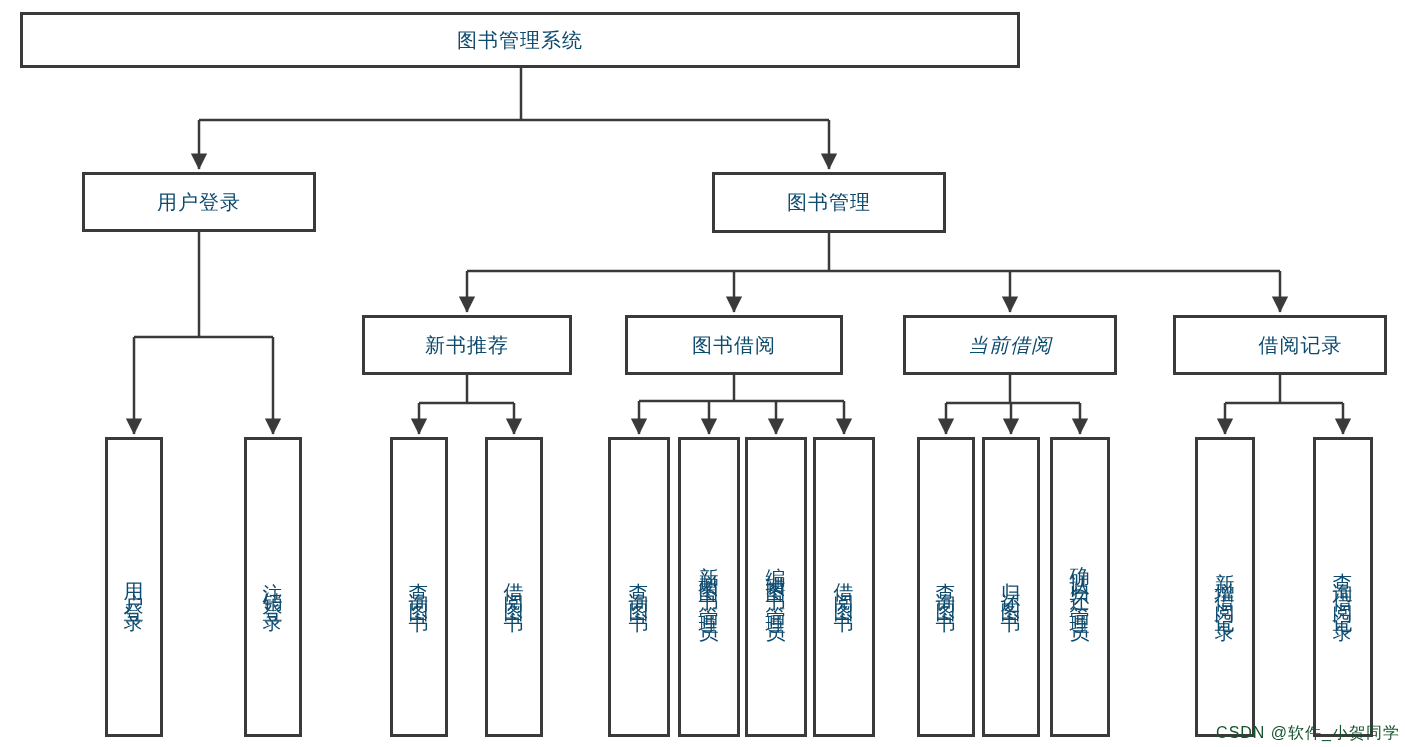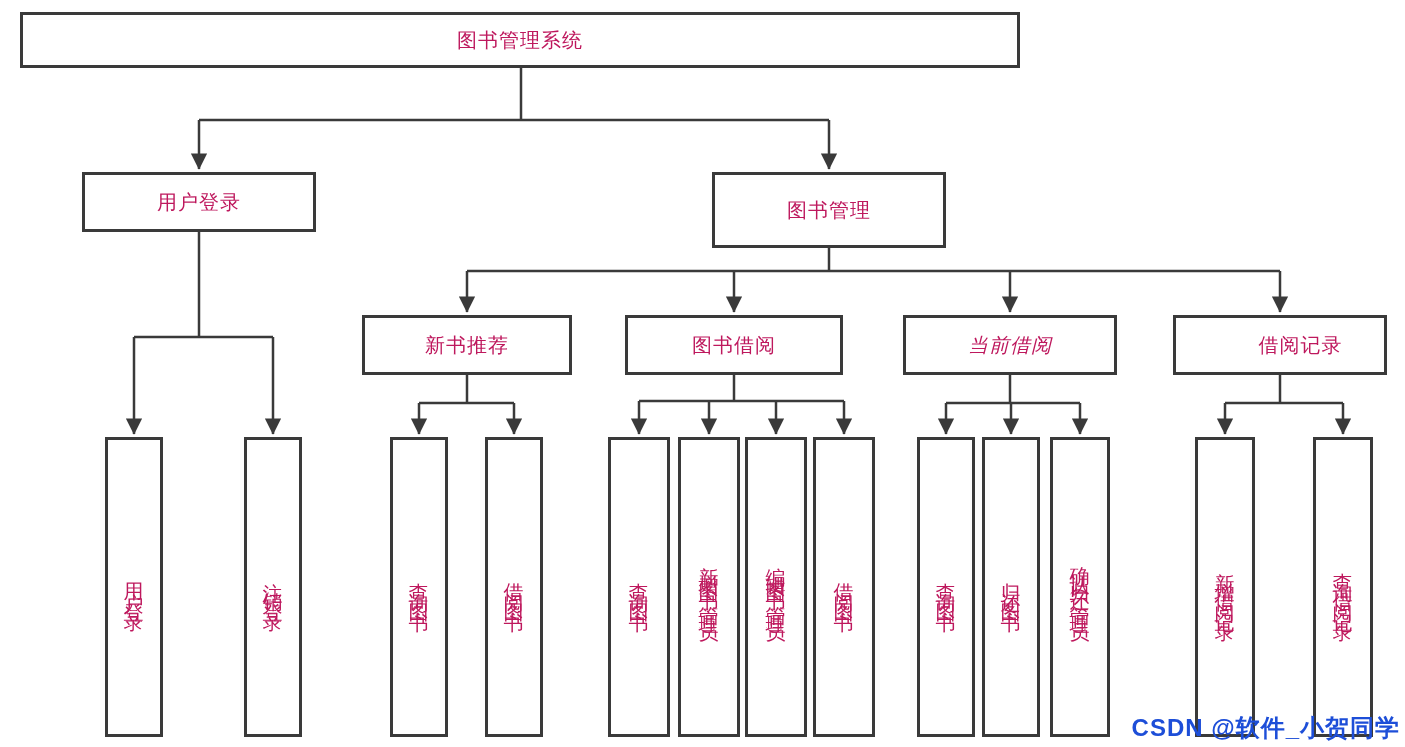--- a/index.html
+++ b/index.html
@@ -18,40 +18,39 @@
     pointer-events: none;
   }
   .node {
     position: absolute;
     background: #ffffff;
     border: 3px solid #3a3a3a;
     box-sizing: border-box;
     display: flex;
     align-items: center;
     justify-content: center;
-    color: #be185d;
+    color: #0c4a6e;
   }
   .node.h { font-size: 20px; letter-spacing: 1px; white-space: nowrap; }
   .node.v .label {
     writing-mode: vertical-rl;
     text-orientation: mixed;
     font-size: 20px;
     letter-spacing: 10px;
     line-height: 1;
   }
   .node.v.tight .label { letter-spacing: 8px; }
   .watermark {
     position: absolute;
     right: 5px;
     bottom: 3px;
-    font-size: 24px;
-    color: #1d4ed8;
+    font-size: 16px;
+    color: #14532d;
     letter-spacing: 1px;
     white-space: nowrap;
-    font-weight: bold;
   }
 </style>
 </head>
 <body>
 
 <div class="canvas">
 
   <svg class="wires" viewBox="0 0 1405 747" xmlns="http://www.w3.org/2000/svg">
     <defs>
       <marker id="arrow" viewBox="0 0 10 10" refX="9.5" refY="5" markerWidth="8" markerHeight="6.5" orient="auto">
@@ -107,21 +106,21 @@
     </g>
   </svg>
 
   <div class="node h" style="left:20px; top:12px; width:1000px; height:56px;">
     <span class="label">图书管理系统</span>
   </div>
 
   <div class="node h" style="left:82px; top:172px; width:234px; height:60px;">
     <span class="label">用户登录</span>
   </div>
-  <div class="node h" style="left:712px; top:172px; width:234px; height:76px;">
+  <div class="node h" style="left:712px; top:172px; width:234px; height:61px;">
     <span class="label">图书管理</span>
   </div>
 
   <div class="node h" style="left:362px; top:315px; width:210px; height:60px;">
     <span class="label">新书推荐</span>
   </div>
   <div class="node h" style="left:625px; top:315px; width:218px; height:60px;">
     <span class="label">图书借阅</span>
   </div>
   <div class="node h" style="left:903px; top:315px; width:214px; height:60px;font-style:italic;">

